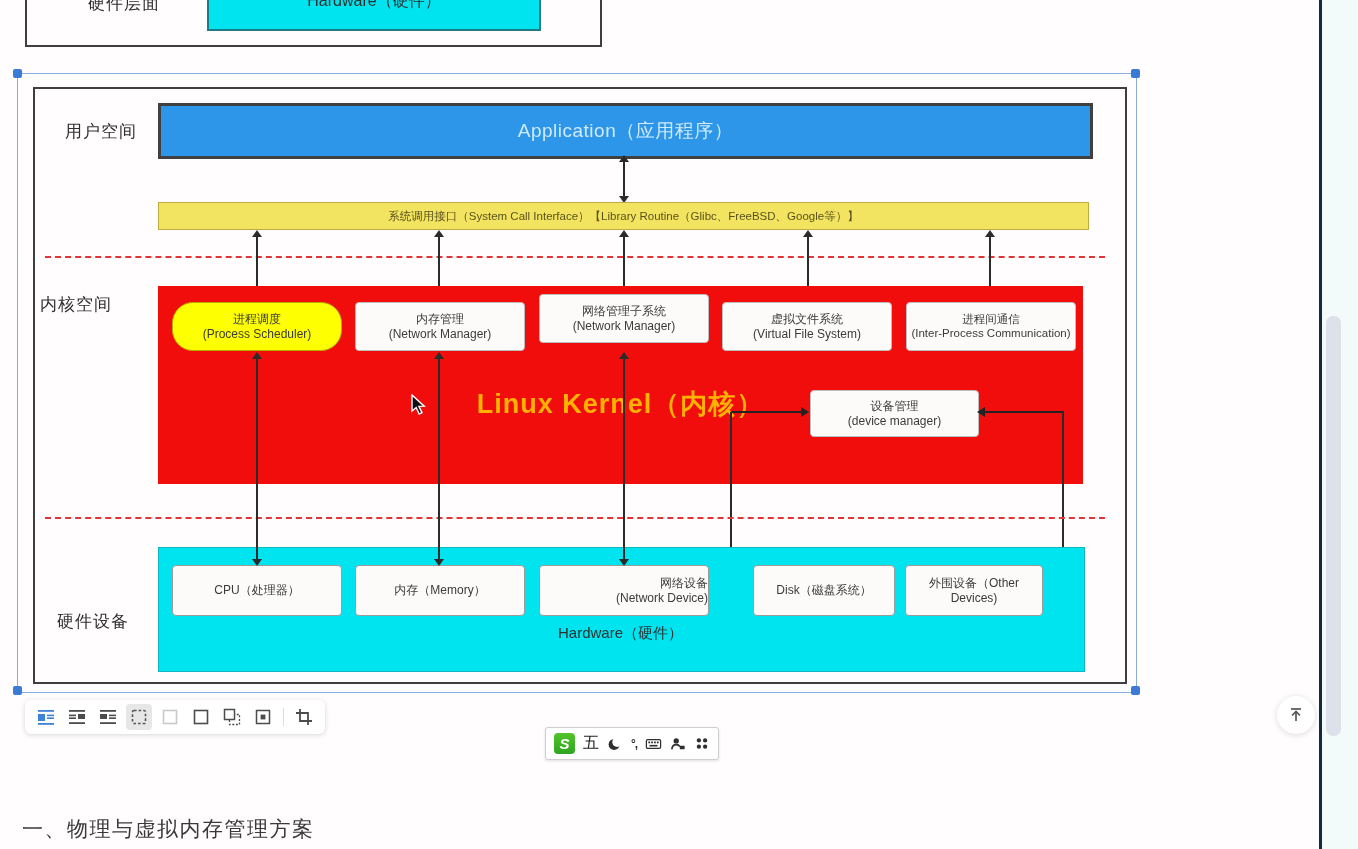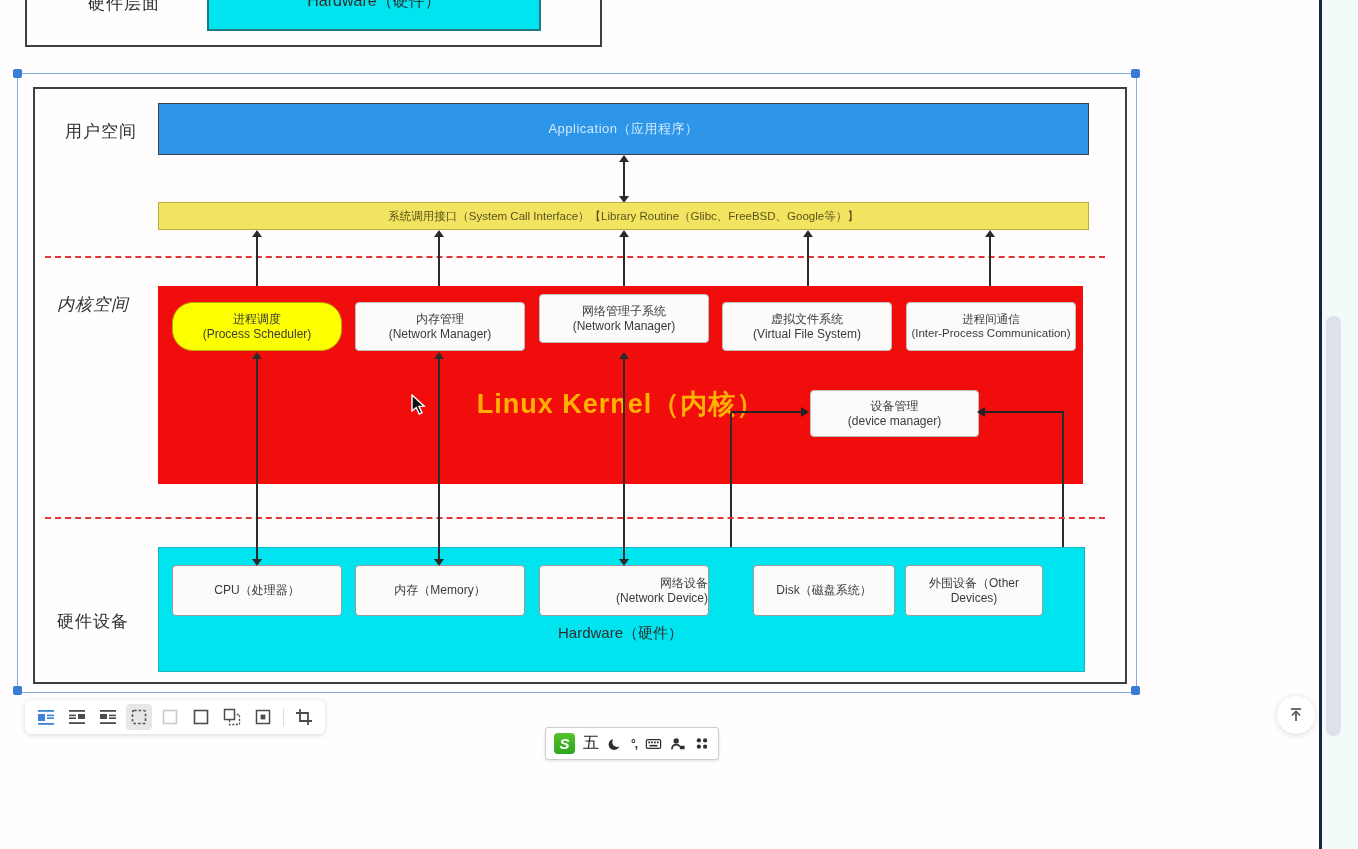--- a/index.html
+++ b/index.html
@@ -2,23 +2,23 @@
 <html><head>
 <meta charset="utf-8">
 <style>
   html,body{margin:0;padding:0;background:#ffffff;}
   .stage{position:relative;width:1358px;height:849px;overflow:hidden;
          font-family:"Liberation Sans","DejaVu Sans",sans-serif;background:#fffdfd;color:#2f2f2f;}
   .abs{position:absolute;}
   
   .frame{position:absolute;border:2px solid #3f3f3f;background:transparent;}
   .spacelabel{position:absolute;font-size:17px;color:#2f2f2f;letter-spacing:1px;}
-  .bluebox{position:absolute;background:#2e96e8;border:1px solid #404040;
+  .bluebox{position:absolute;background:#2e96e8;border:3px solid #404040;
            display:flex;align-items:center;justify-content:center;
-           font-size:13px;color:#cfe9ff;letter-spacing:.5px;}
+           font-size:19px;color:#cfe9ff;letter-spacing:.5px;}
   .syscall{position:absolute;background:#f2e360;border:1px solid #bfae3e;
            display:flex;align-items:center;justify-content:center;
            font-size:11.5px;color:#5c531c;}
   .redbox{position:absolute;background:#f20d0d;}
   .cyanbox{position:absolute;background:#00e4ef;border:1px solid #12b6c0;}
   .whitebox{position:absolute;background:#fcfbf9;border:1px solid #bdbdbd;border-radius:4px;
             display:flex;flex-direction:column;align-items:center;justify-content:center;
             text-align:center;font-size:12px;line-height:1.25;color:#3b3b3b;}
   .yellowbox{background:#feff00;border-color:#b9a900;}
   .hwbox{border-color:#9b9b9b;}
@@ -85,21 +85,21 @@
   <div class="sel-rect" style="left:17px;top:73px;width:1118px;height:618px;"></div>
   <div class="handle" style="left:13px;top:69px;"></div>
   <div class="handle" style="left:1131px;top:69px;"></div>
   <div class="handle" style="left:13px;top:686px;"></div>
   <div class="handle" style="left:1131px;top:686px;"></div>
 
   <div>
     <div class="frame" style="left:33px;top:87px;width:1090px;height:593px;"></div>
 
     <div class="spacelabel" style="left:57px;top:120px;margin-left:8px;">用户空间</div>
-    <div class="spacelabel" style="left:57px;top:293px;font-style:italic;">内核空间</div>
+    <div class="spacelabel" style="left:40px;top:293px;">内核空间</div>
     <div class="spacelabel" style="left:57px;top:610px;">硬件设备</div>
 
     <div class="bluebox" style="left:158px;top:103px;width:929px;height:50px;">
       <span>Application（应用程序）</span>
     </div>
 
     <div class="avl dbl" style="left:623px;top:162px;height:34px;"></div>
 
     <div class="syscall" style="left:158px;top:202px;width:929px;height:26px;">
       <span>系统调用接口（System Call Interface）【Library Routine（Glibc、FreeBSD、Google等）】</span>
@@ -282,18 +282,19 @@
   </div>
 
   <div class="btt" style="left:1277px;top:696px;">
     <svg width="20" height="20" viewBox="0 0 20 20" fill="none" stroke="#555" stroke-width="1.7">
       <path d="M5 4 H15"></path>
         <path d="M10 16 V7"></path>
         <path d="M6 10.5 L10 6.5 L14 10.5"></path>
     </svg>
   </div>
 
+  <div class="heading" style="left:22px;top:815px;">一、物理与虚拟内存管理方案</div>
 
   <div class="edge-line" style="left:1319px;top:0;width:3px;height:849px;"></div>
   <div class="track" style="left:1322px;top:0;width:36px;height:849px;"></div>
   <div class="thumb" style="left:1326px;top:316px;width:15px;height:420px;"></div>
 
 </div>
 
 </body></html>

